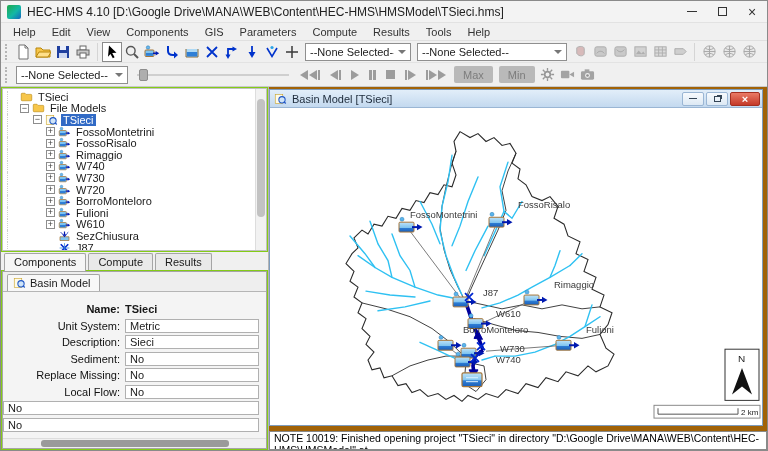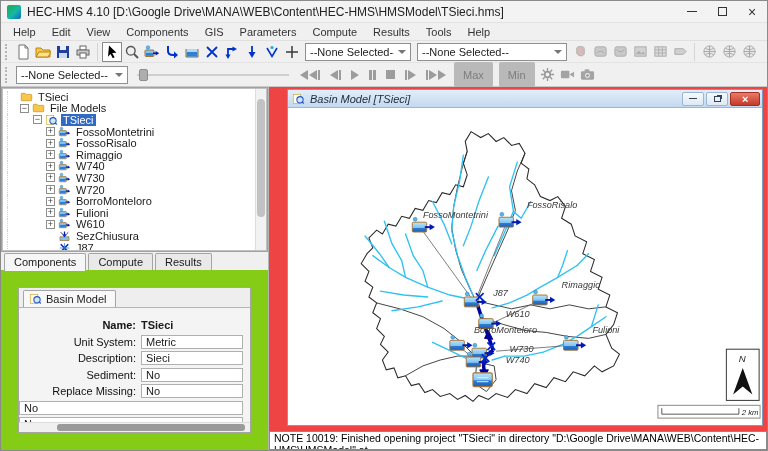--- a/index.html
+++ b/index.html
@@ -42,21 +42,21 @@
 .slider { width:152px; height:20px; position:relative; margin:0 6px; flex:0 0 152px;}
 .slider .track { position:absolute; left:0; right:0; top:9px; height:2px; background:#cfcfcf; }
 .slider .handle { position:absolute; left:2px; top:4px; width:9px; height:12px; background:#aeaeae; border:1px solid #8d8d8d; border-radius:2px; }
 
 .pbtn { display:flex; align-items:center; gap:1px; padding:0 5px; height:20px; }
 .tri-l { width:0; height:0; border-top:5px solid transparent; border-bottom:5px solid transparent; border-right:8px solid #9c9c9c; }
 .tri-r { width:0; height:0; border-top:5px solid transparent; border-bottom:5px solid transparent; border-left:8px solid #9c9c9c; }
 .vbar { width:2px; height:10px; background:#9c9c9c; }
 .pbar { width:3px; height:10px; background:#9c9c9c; }
 .sqr { width:9px; height:9px; background:#9c9c9c; }
-.graybtn { height:25px; padding:0 9px; background:#b9b9b9; color:#7d7d7d; display:flex; align-items:center; border-radius:2px; margin:0 3px; font-size:11px; }
+.graybtn { height:17px; padding:0 9px; background:#b9b9b9; color:#7d7d7d; display:flex; align-items:center; border-radius:2px; margin:0 3px; font-size:11px; }
 
 
 .main { flex:1; display:flex; min-height:0; }
 .left { width:268px; flex:0 0 268px; display:flex; flex-direction:column; border-right:1px solid #b5b5b5; background:#84cc16; min-height:0;}
 .right { flex:1; display:flex; flex-direction:column; min-width:0; min-height:0;}
 
 
 .tree-wrap { height:163px; flex:0 0 163px; background:#fff; border:1px solid #c0c0c0; margin:1px; display:flex; overflow:hidden; }
 .tree { flex:1; padding:2px 0 0 4px; overflow:hidden; }
 .tree-row { display:flex; align-items:center; height:11.6px; white-space:nowrap; }
@@ -69,35 +69,35 @@
 .tree-row.selected .tlabel { background:#316ac5; color:#fff; }
 .vscroll { width:11px; flex:0 0 11px; background:#f2f2f2; border-left:1px solid #ddd; position:relative; }
 .vscroll .thumb { position:absolute; left:1px; right:1px; top:10px; height:118px; background:#c2c2c2; border-radius:4px; }
 
 
 .tabs { height:18px; flex:0 0 18px; display:flex; align-items:flex-end; padding-left:3px; background:#f0f0f0; }
 .tab { padding:2px 9px; border:1px solid #a5a5a5; border-bottom:none; background:#e9e9e9; margin-right:2px; border-radius:2px 2px 0 0; }
 .tab.active { background:#f6f6f6; position:relative; top:1px; padding-bottom:3px; }
 
 
-.props { flex:1; margin:17px; border:1px solid #a5a5a5; background:#f4f4f4; display:flex; flex-direction:column; min-height:0; }
+.props { flex:1; margin:1px; border:1px solid #a5a5a5; background:#f4f4f4; display:flex; flex-direction:column; min-height:0; }
 .props-tabrow { height:20px; flex:0 0 20px; border-bottom:1px solid #b5b5b5; display:flex; align-items:flex-end; padding-left:4px; background:#eee; }
 .ptab { display:flex; align-items:center; gap:4px; background:#f8f8f8; border:1px solid #a5a5a5; border-bottom:none; padding:2px 8px 2px 5px; border-radius:2px 2px 0 0; }
 .ptab svg { width:13px; height:12px; }
 .prows { flex:1; padding-top:9px; overflow:hidden; }
 .prow { display:flex; align-items:center; height:16.5px; padding-right:7px; }
 .plabel { width:122px; flex:0 0 122px; text-align:right; padding-right:5px; color:#111; }
 .plabel.b { font-weight:bold; }
 .pstatic { font-weight:bold; }
 .pfield { flex:1; height:14px; background:#fff; border:1px solid #b0b0b0; padding:0 4px; line-height:13px; }
 .hscroll { height:10px; flex:0 0 10px; background:#f0f0f0; border-top:1px solid #ddd; position:relative; }
 .hscroll .thumb { position:absolute; top:1px; bottom:1px; left:38px; width:188px; background:#9a9a9a; border-radius:3px; }
 
 
-.mdi { flex:1; background:#ef4444; padding:2px 4px 5px 18px; min-height:0; display:flex;font-style:italic; }
+.mdi { flex:1; background:#a16207; padding:2px 4px 5px 0; min-height:0; display:flex; }
 .mapwin { flex:1; display:flex; flex-direction:column; border:1px solid #7d9cbd; background:#fff; min-height:0; }
 .mwtitle { height:18px; flex:0 0 18px; background:linear-gradient(#e2eef9,#c3d9ef); border-bottom:1px solid #9ab6d4; display:flex; align-items:center; padding:0 2px 0 4px; }
 .mwtitle .ticn { width:13px; height:12px; margin-right:5px; }
 .mwtitle .ticn svg { width:13px; height:12px; }
 .mwtitle .ttext { color:#1c2a3a; }
 .mwbtns { margin-left:auto; display:flex; gap:2px; }
 .mwb { width:22px; height:14px; background:linear-gradient(#f7fafd,#dde9f4); border:1px solid #9ab6d4; border-radius:2px; display:flex; align-items:center; justify-content:center; color:#345; }
 .mwb .mline { width:8px; height:1px; background:#345; }
 .mwb .rbox { width:7px; height:6px; border:1px solid #345; box-shadow:2px -2px 0 -1px #345; }
 .mwb.close { background:linear-gradient(#ea7a66,#c43a2a); border-color:#a32f22; color:#fff; font-weight:bold; font-size:11px; width:30px; }
@@ -552,20 +552,21 @@
             </div>
             <div class="prow">
               <span class="plabel">Sediment:</span>
               <span class="pfield">No</span>
             </div>
             <div class="prow">
               <span class="plabel">Replace Missing:</span>
               <span class="pfield">No</span>
             </div>
             <div class="prow">
+              <span class="plabel">Local Flow:</span>
               <span class="pfield">No</span>
             </div>
             <div class="prow">
               <span class="pfield">No</span>
             </div>
             <div class="prow">
               <span class="pfield">No</span>
             </div>
           </div>
         <div class="hscroll">

